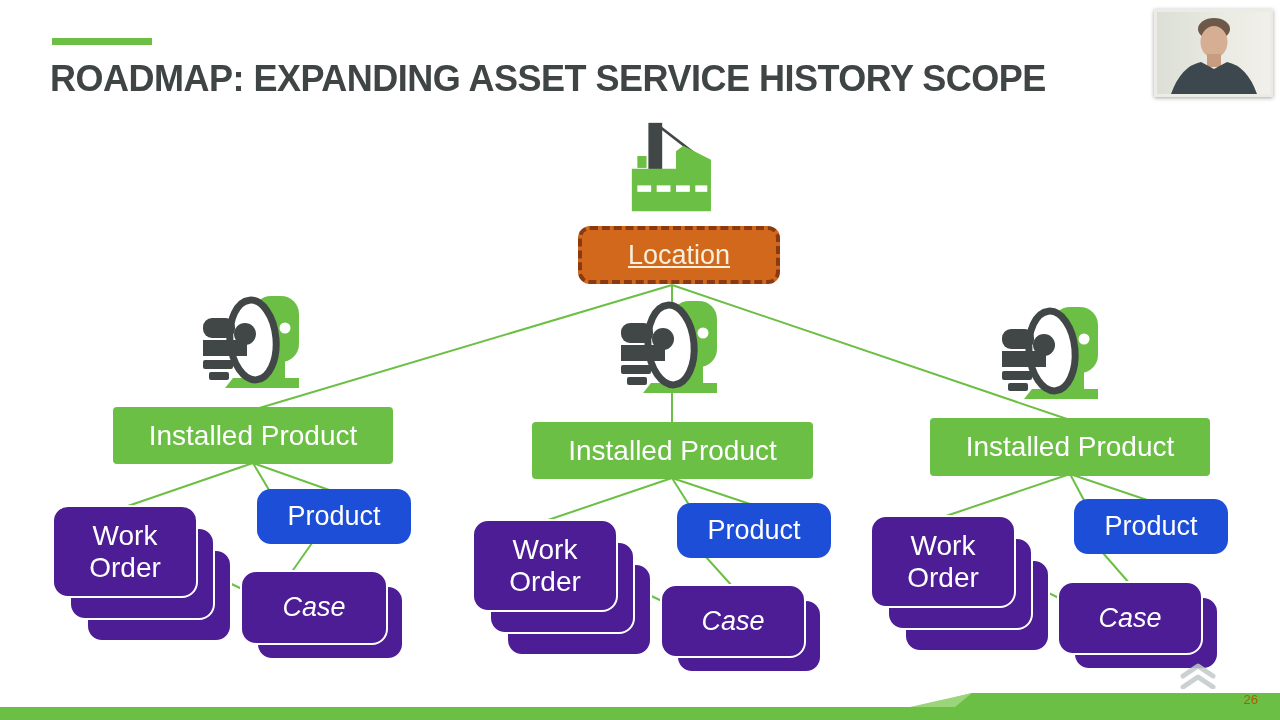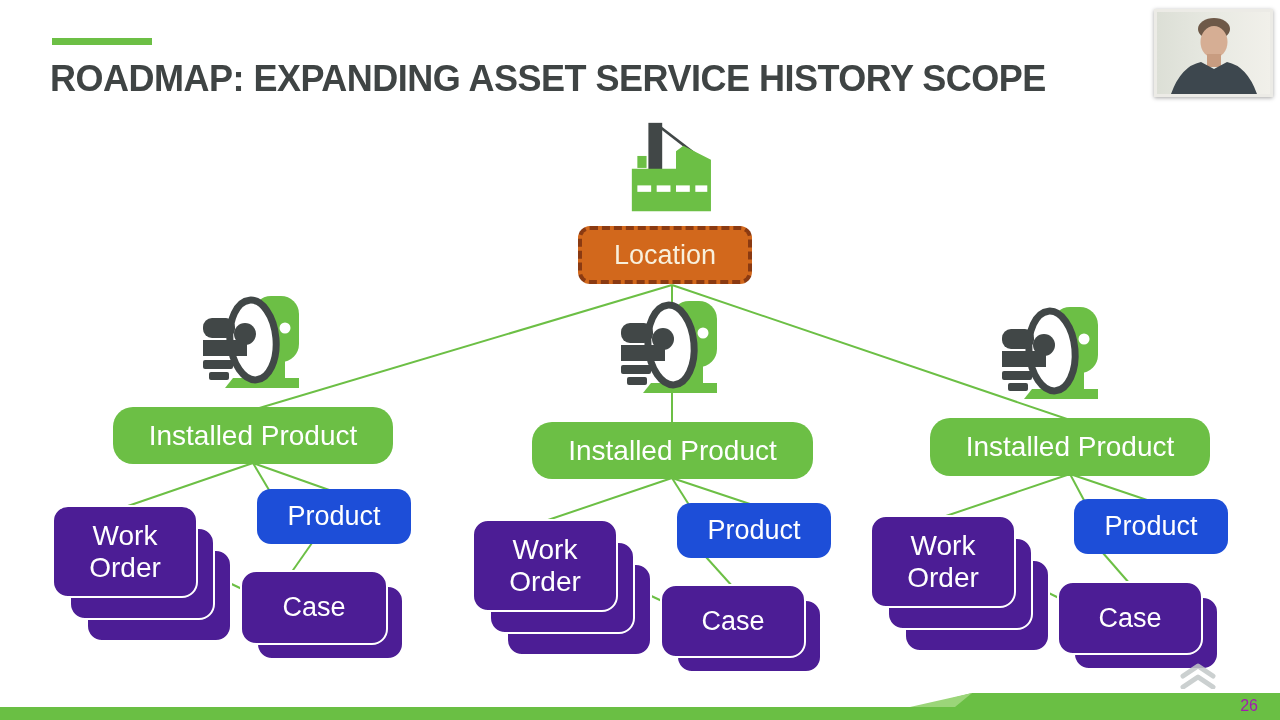--- a/index.html
+++ b/index.html
@@ -19,39 +19,39 @@
     left:1154px;top:9px;width:113px;height:82px;
     border:3px solid #ecebe6;box-shadow:0 1px 4px rgba(0,0,0,.35);
     background:#e5e6df;overflow:hidden;
   }
   
   .node{
     display:flex;align-items:center;justify-content:center;
     color:#ffffff;text-align:center;box-sizing:border-box;
   }
   .loc-node{
-    left:578px;top:226px;width:174px;height:58px;
+    left:578px;top:226px;width:202px;height:58px;
     background:#d2681c;border:4px dashed #8a3a12;border-radius:12px;
-    font-size:27px;color:#f8f0dc;
-  }
-  .ip-node{background:#6cbf45;border-radius:20px;font-size:28px;}
+    font-size:27px;color:#f8f0dc;text-decoration:underline;
+  }
+  .ip-node{background:#6cbf45;border-radius:4px;font-size:28px;}
   .gray-node{background:#1d4ed8;border-radius:14px;font-size:27px;}
   .stack-layer{
     position:absolute;background:#4c1d95;border:2px solid #ffffff;border-radius:16px;
     box-sizing:border-box;
   }
   .stack-front{
     display:flex;align-items:center;justify-content:center;
     color:#ffffff;text-align:center;line-height:1.12;
   }
   .wo-front{font-size:28px;}
-  .case-front{font-size:27px;}
+  .case-front{font-size:27px;font-style:italic;}
   
   .footer-svg{left:0;bottom:0;}
-  .page-number{right:22px;bottom:5px;color:#a21caf;font-size:16px;}
+  .page-number{right:22px;bottom:13px;color:#a16207;font-size:13px;}
   .chevron{left:1180px;top:663px;}
   svg{display:block;}
 </style>
 </head>
 <body>
 
 <div id="slide">
 
   <svg class="abs" width="1280" height="720" viewBox="0 0 1280 720" style="left:0;top:0">
     <g stroke="#6cbf45" stroke-width="2" fill="none">

